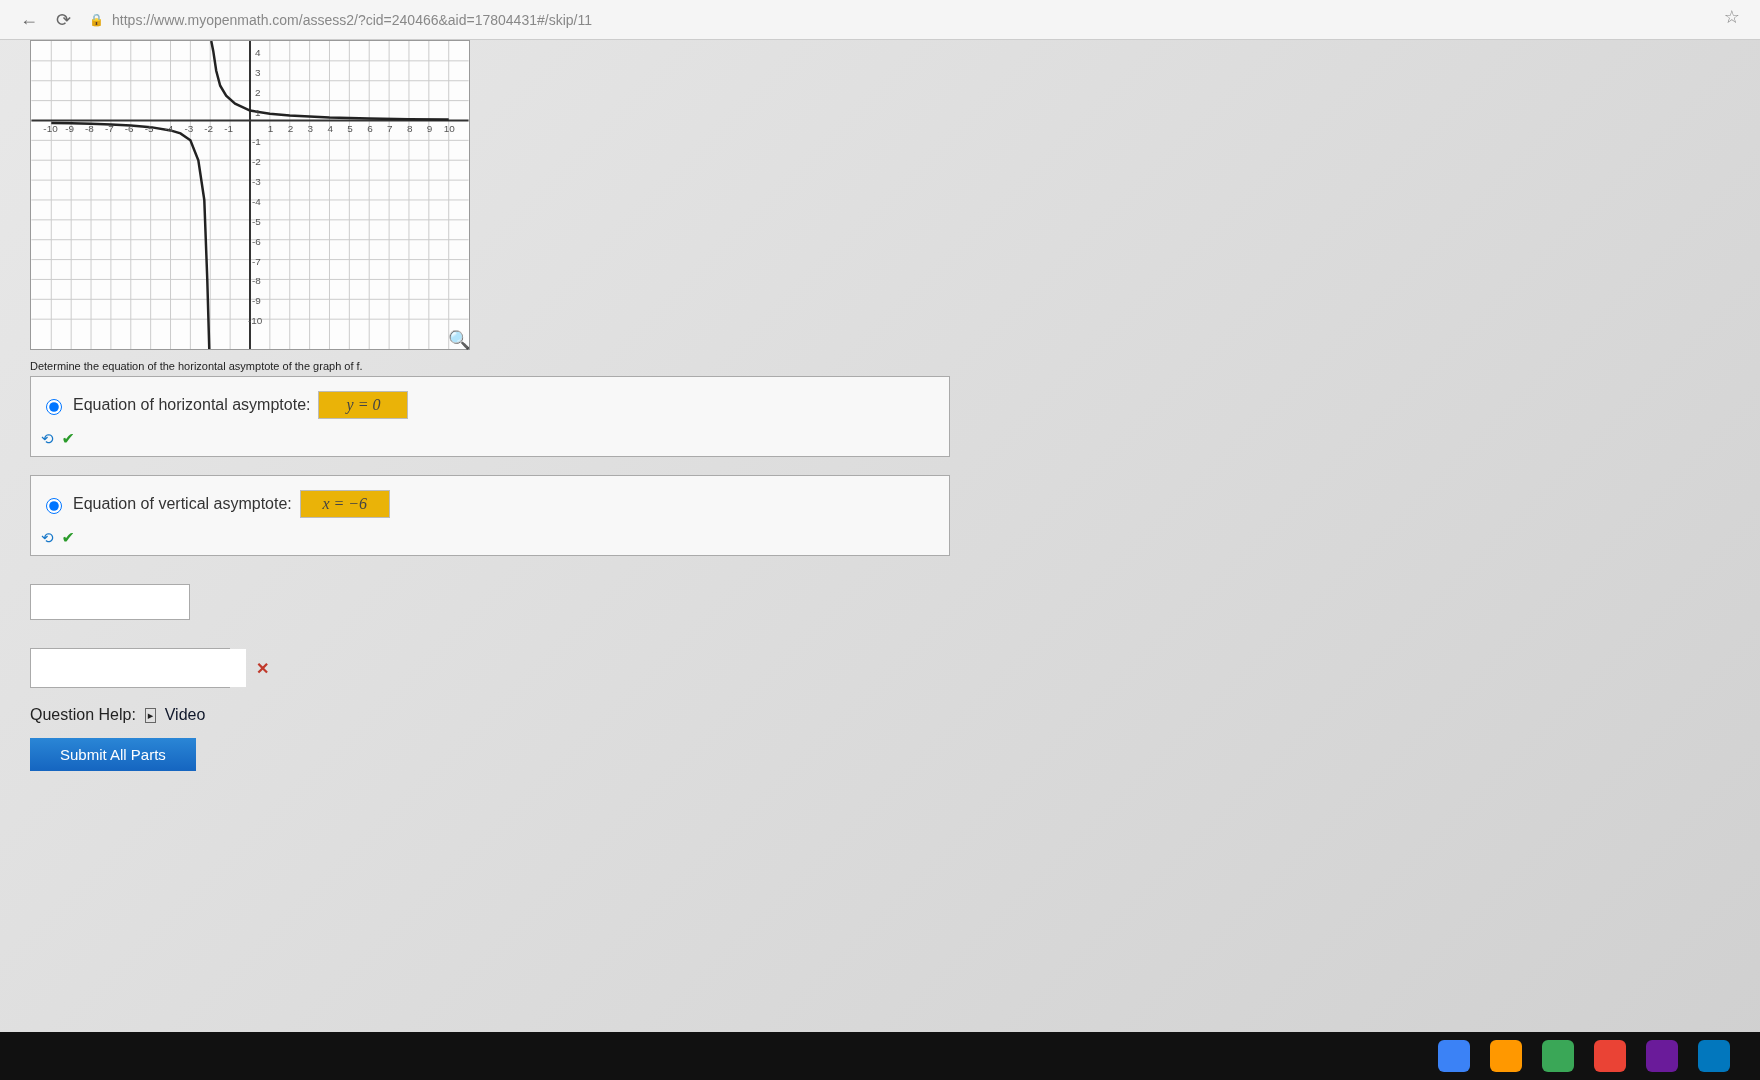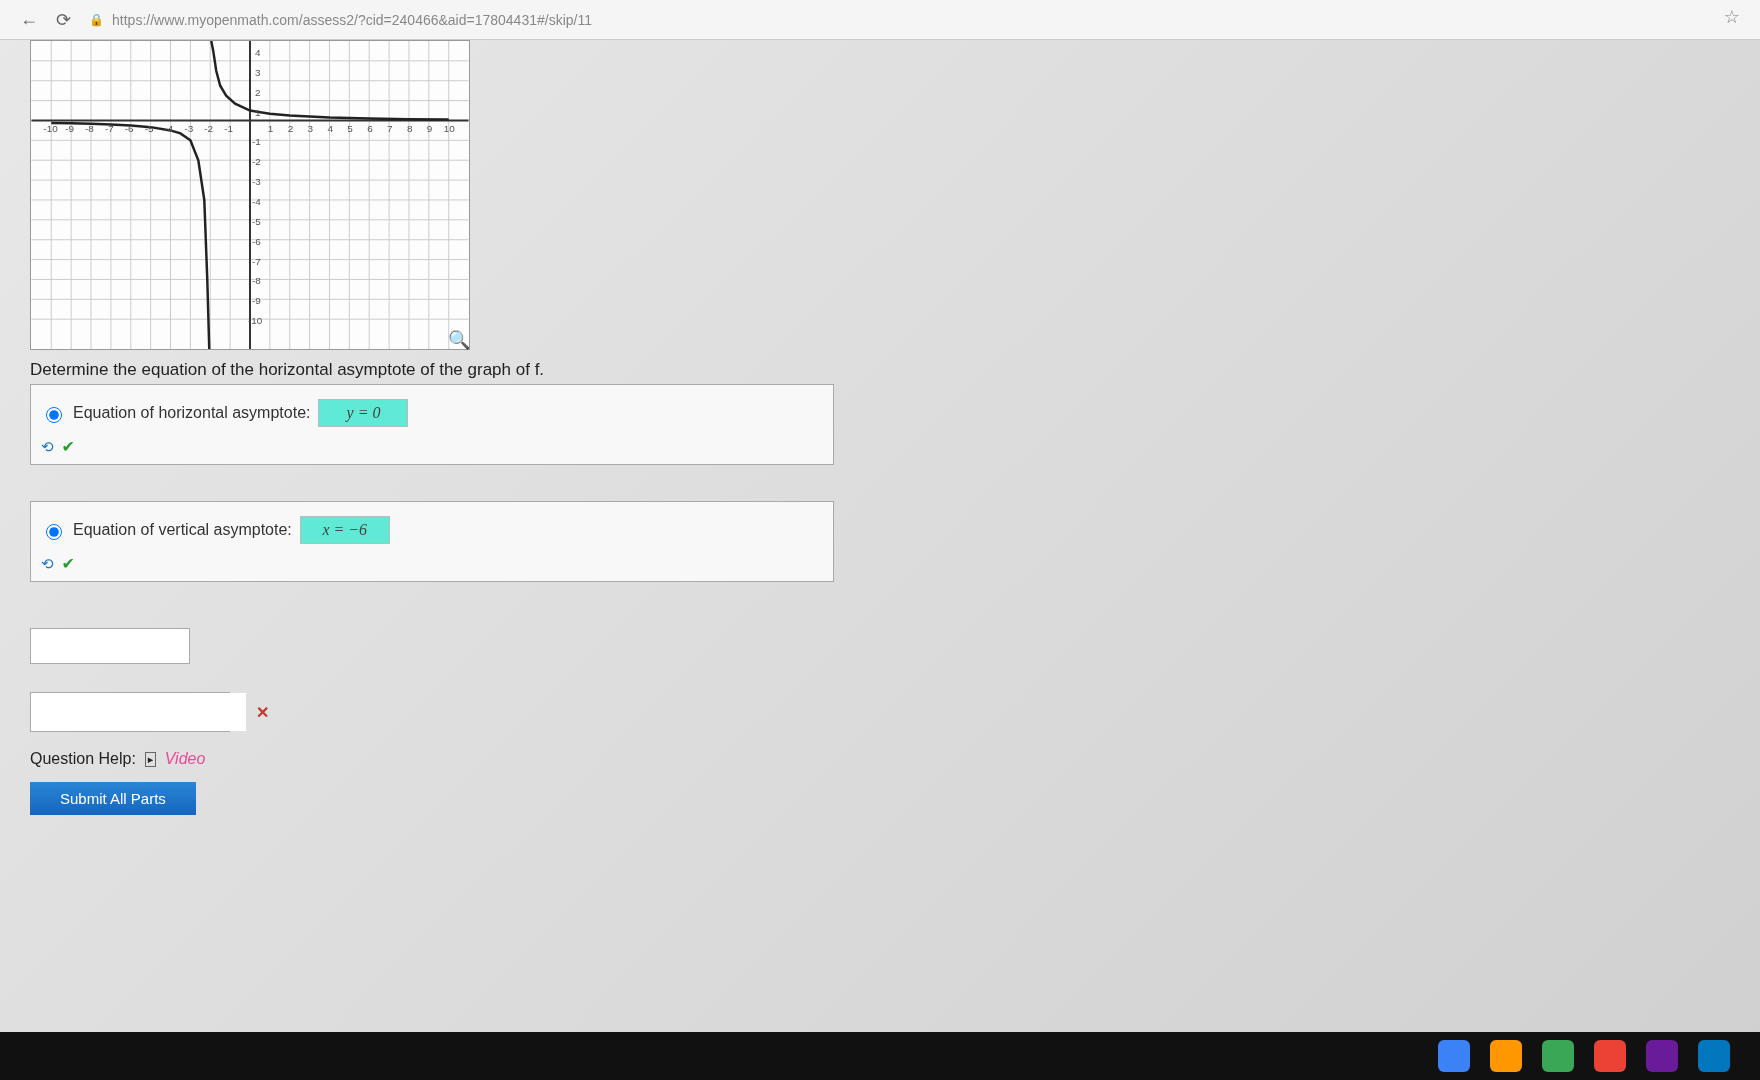--- a/index.html
+++ b/index.html
@@ -32,51 +32,51 @@
     background: #fdfdfd;
     border: 1px solid #999;
     position: relative;
     margin-bottom: 6px;
   }
   .graph-box svg { width:100%; height:100%; display:block; }
   .zoom-icon {
     position:absolute; right:-2px; bottom:-2px;
     color:#888; font-size:18px; cursor:pointer;
   }
-  .prompt { font-size: 17px; color:#222; margin: 10px 0 4px 0;}
+  .prompt { font-size: 11px; color:#222; margin: 10px 0 4px 0;}
   .answer-block {
     border: 1px solid #aaa;
     background: #f8f8f8;
-    width: 804px;
+    width: 920px;
     padding: 8px 10px;
-    margin-bottom: 36px;
+    margin-bottom: 18px;
   }
   .opt-row { display:flex; align-items:center; gap:8px; padding:6px 0; font-size:16px; color:#333;}
   .opt-row input[type=radio]{ width:16px; height:16px; cursor:pointer;}
   .eq-input {
-    border:1px solid #bbb; background:#5eead4;
+    border:1px solid #bbb; background:#eab308;
     padding:4px 0; font-family: 'Times New Roman', serif; font-style:italic;
     font-size:16px; color:#444; width:90px; text-align:center;
   }
   .feedback-row { display:flex; align-items:center; gap:8px; padding-top:4px;}
   .retry-i { color:#1878c9; font-size:15px; cursor:pointer;}
   .check-i { color:#2b9b2b; font-size:16px;}
   .free-input {
     border:1px solid #aaa; background:#fff;
     width:160px; height:36px; padding:4px 8px; font-size:15px; margin:10px 0 18px 0;
   }
   .free-wrong {
     display:flex; align-items:center; border:1px solid #aaa; background:#fff;
     width:200px; height:40px; margin:10px 0 18px 0;
   }
   .free-wrong input { border:none; outline:none; flex:1; height:100%; padding:4px 8px; font-size:15px;}
   .x-i { color:#c0392b; font-weight:bold; padding:0 10px; font-size:16px;}
   .help-row { font-size:16px; color:#222; margin-bottom:14px;}
   .vid-box { display:inline-block; border:1px solid #666; font-size:11px; padding:0 2px; vertical-align:middle;}
-  .vid-link { color:#ec4899; cursor:pointer; margin-left:4px;font-style:italic;}
+  .vid-link { color:#0f172a; cursor:pointer; margin-left:4px;}
   .submit-btn {
     background: linear-gradient(#2a86d6,#1565c0);
     color:#fff; border:none; padding:8px 30px; font-size:15px; cursor:pointer;
   }
   .star-icon { position:absolute; top:6px; right:20px; color:#888; font-size:18px;}
   .taskbar {
     position:absolute; bottom:0; left:0; right:0; height:48px;
     background:#111; display:flex; align-items:center; justify-content:flex-end;
     gap:20px; padding:0 30px;
   }

